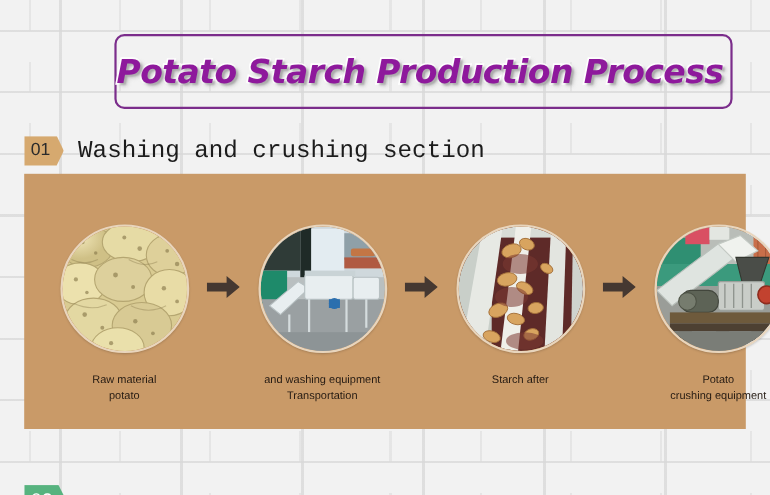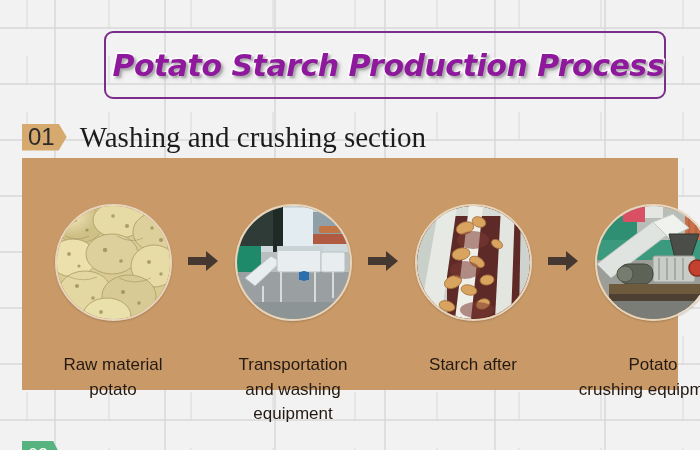--- a/index.html
+++ b/index.html
@@ -73,21 +73,21 @@
     position: absolute;
     left: 104px;
     top: 31px;
     width: 562px;
     height: 68px;
     box-sizing: border-box;
     border: 2px solid #7b2d8b;
     border-radius: 9px;
     display: flex;
     align-items: center;
-    justify-content: flex-end;
+    justify-content: flex-start;
   }
   #title-text {
     font-family: "DejaVu Sans", sans-serif;
     font-size: 30px;
     font-weight: bold;
     font-style: italic;
     letter-spacing: -0.5px;
     color: #8e199c;
     -webkit-text-stroke: 3px #ffffff;
     paint-order: stroke fill;
@@ -114,28 +114,28 @@
     display: flex;
     align-items: center;
     justify-content: flex-start;
     padding-left: 6px;
     padding-right: 12px;
     box-sizing: border-box;
     clip-path: polygon(0 0, 82% 0, 100% 50%, 82% 100%, 0 100%);
   }
   #section-number {
     font-family: "Liberation Sans", sans-serif;
-    font-size: 24px;
+    font-size: 16px;
     color: #2b2b2b;
     line-height: 1;
   }
   #section-title {
     margin-left: 13px;
-    font-family: Liberation Serif, serif;
-    font-size: 29px;
+    font-family: Liberation Mono, monospace;
+    font-size: 22px;
     color: #1c1c1c;
     white-space: nowrap;
   }
 
   
   #process-panel {
     position: absolute;
     left: 22px;
     top: 158px;
     width: 656px;
@@ -163,24 +163,24 @@
     width: 113px;
     height: 113px;
     border-radius: 50%;
     border: 2px solid #e8d5bd;
     overflow: hidden;
     position: relative;
     box-shadow: 0 1px 2px rgba(0,0,0,0.18);
   }
   .step-circle svg { display: block; }
   .step-caption {
-    margin-top: 32px;
+    margin-top: 18px;
     text-align: center;
     font-family: "Liberation Sans", sans-serif;
-    font-size: 17px;
+    font-size: 10px;
     line-height: 1.45;
     color: #241a12;
     width: 152px;
   }
 
   .arrow-wrap {
     flex: 0 0 auto;
     width: 38px;
     height: 113px;
     display: flex;
@@ -350,22 +350,22 @@
                 <line x1="96" y1="66" x2="96" y2="92"></line>
               </g>
               <rect x="0" y="96" width="113" height="17" fill="#8d9496"></rect>
               <g fill="#cf6b2c" opacity="0.8">
                   <rect x="82" y="20" width="22" height="7" rx="2"></rect>
                 </g>
             </g>
           </svg>
         </div>
         <div class="step-caption">
+          <div>and washing equipment</div>
           <div>Transportation</div>
-          <div>and washing equipment</div>
         </div>
       </div>
 
       <div class="gap"></div>
       <div class="arrow-wrap">
         <svg class="arrow" viewBox="0 0 30 22">
           <path d="M0 7 H18 V1 L30 11 L18 21 V15 H0 Z" fill="#453831"></path>
         </svg>
       </div>
       <div class="gap"></div>

